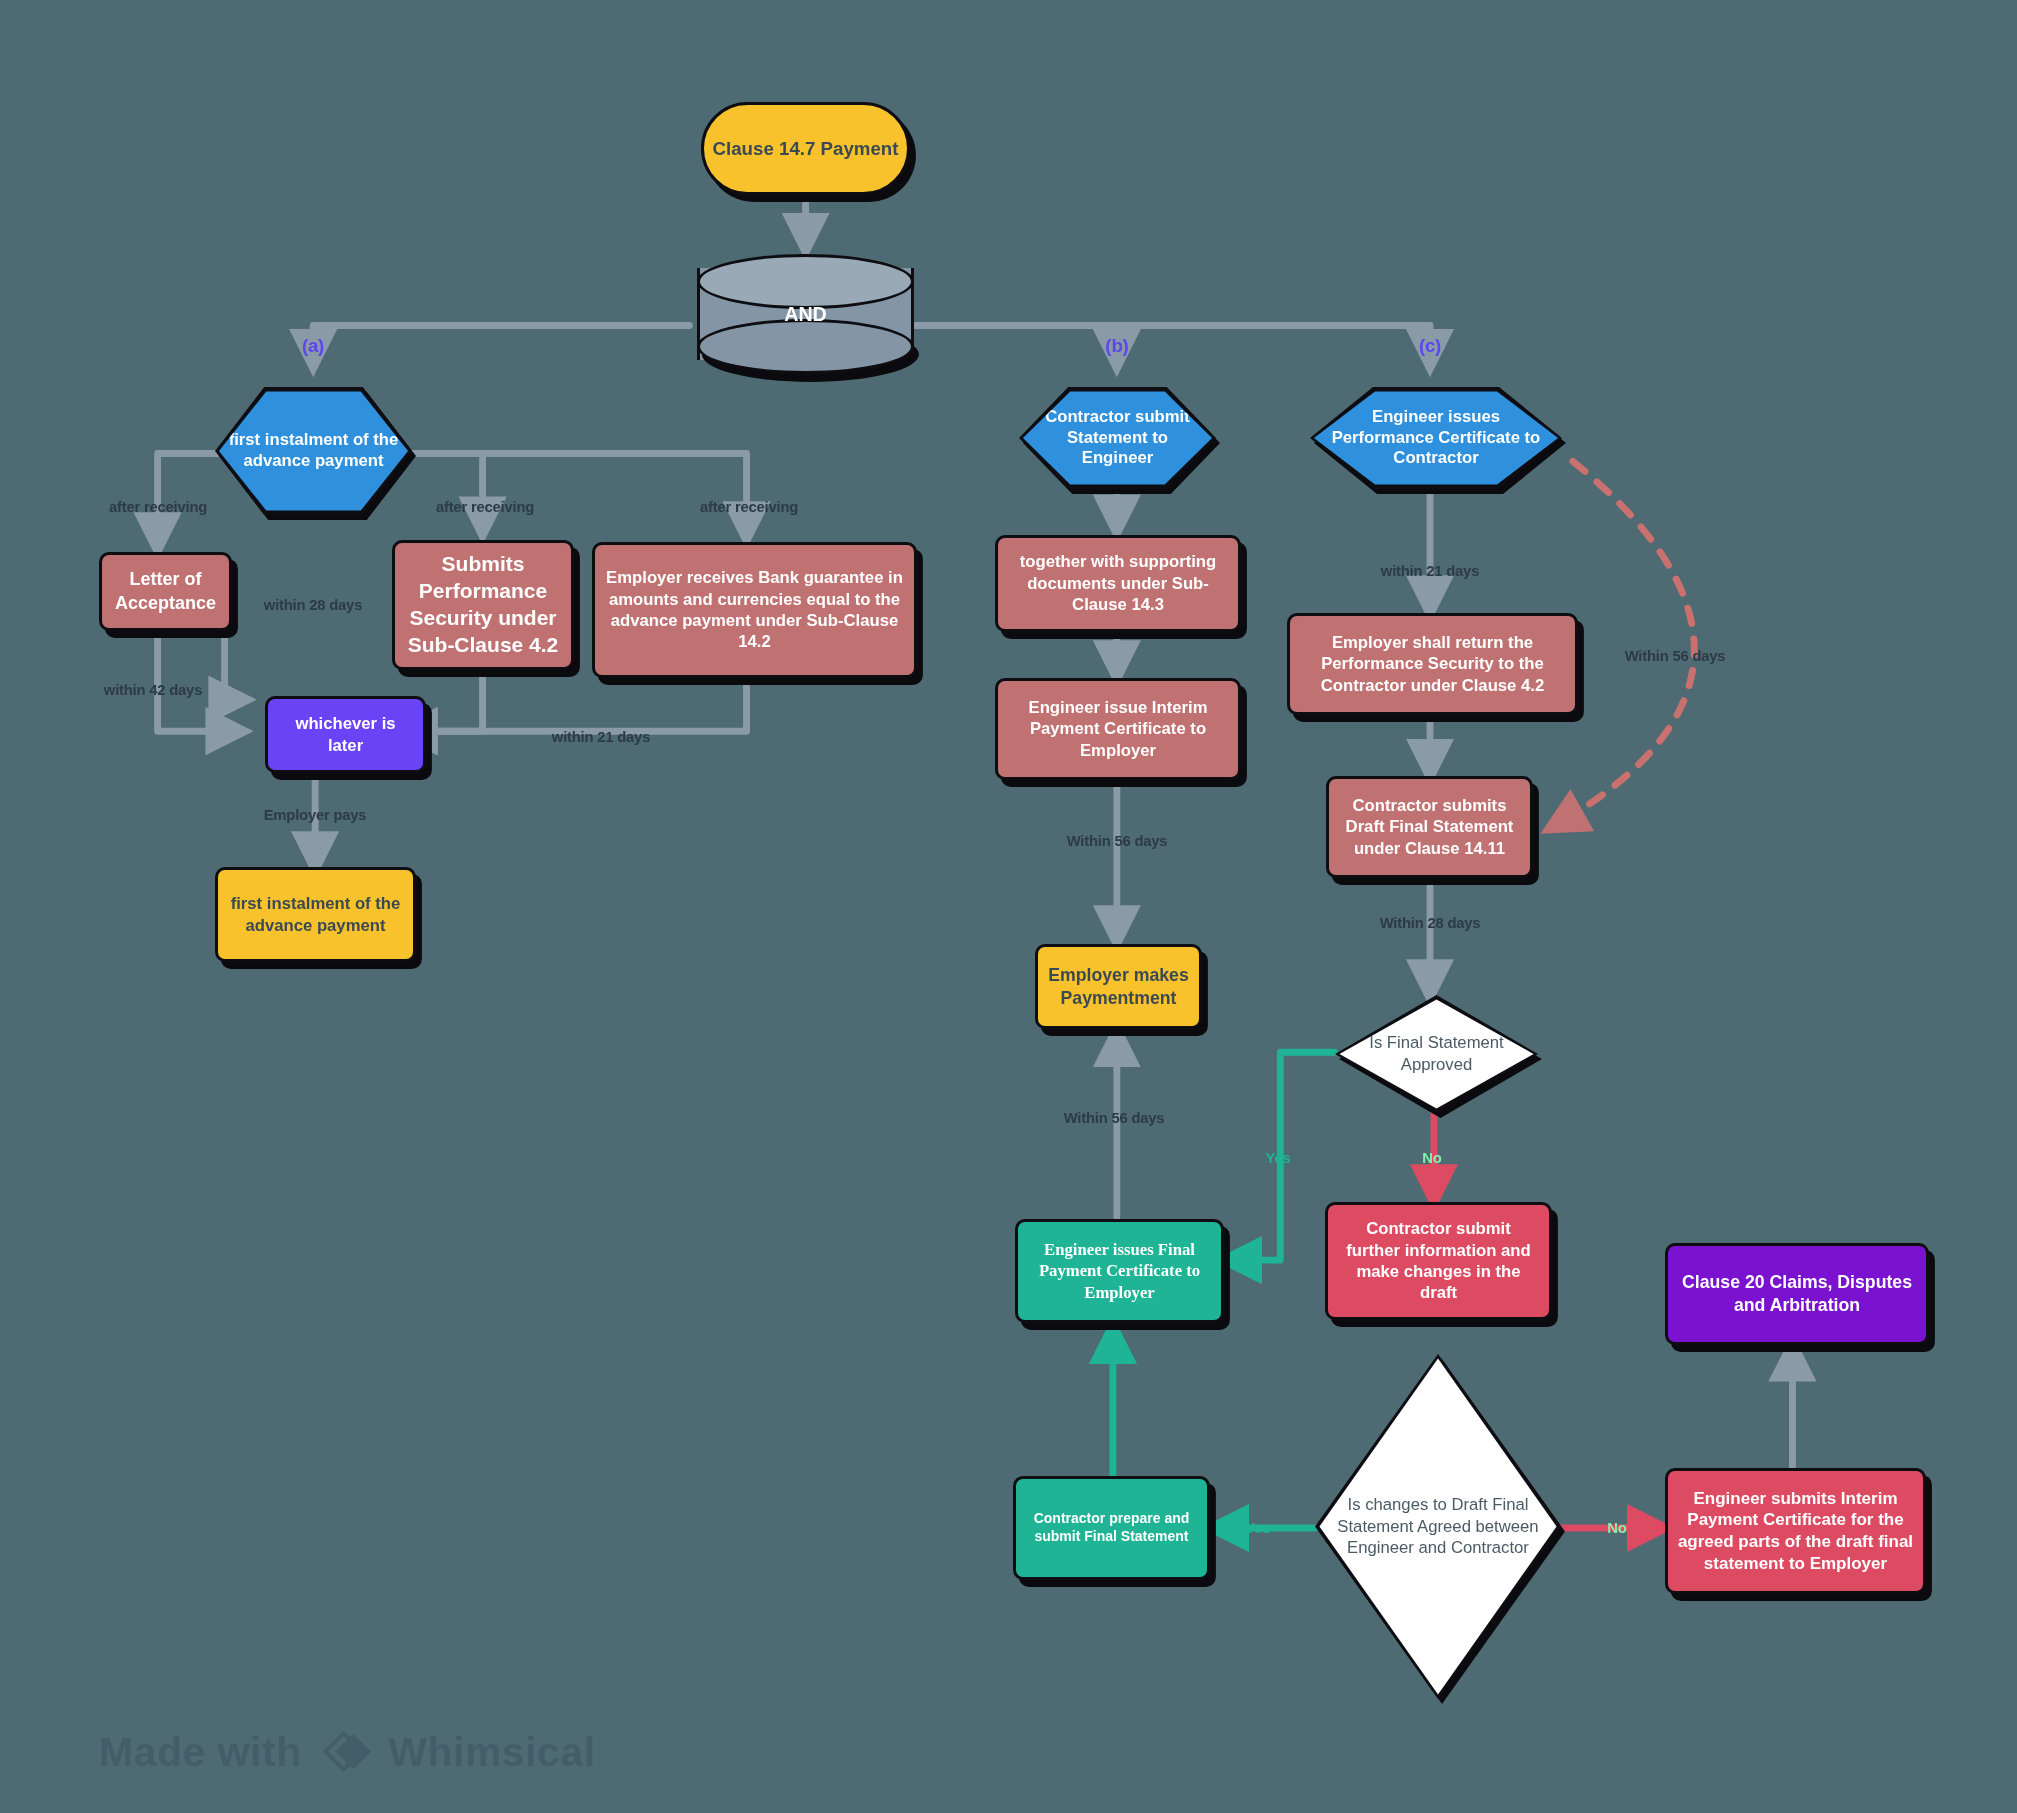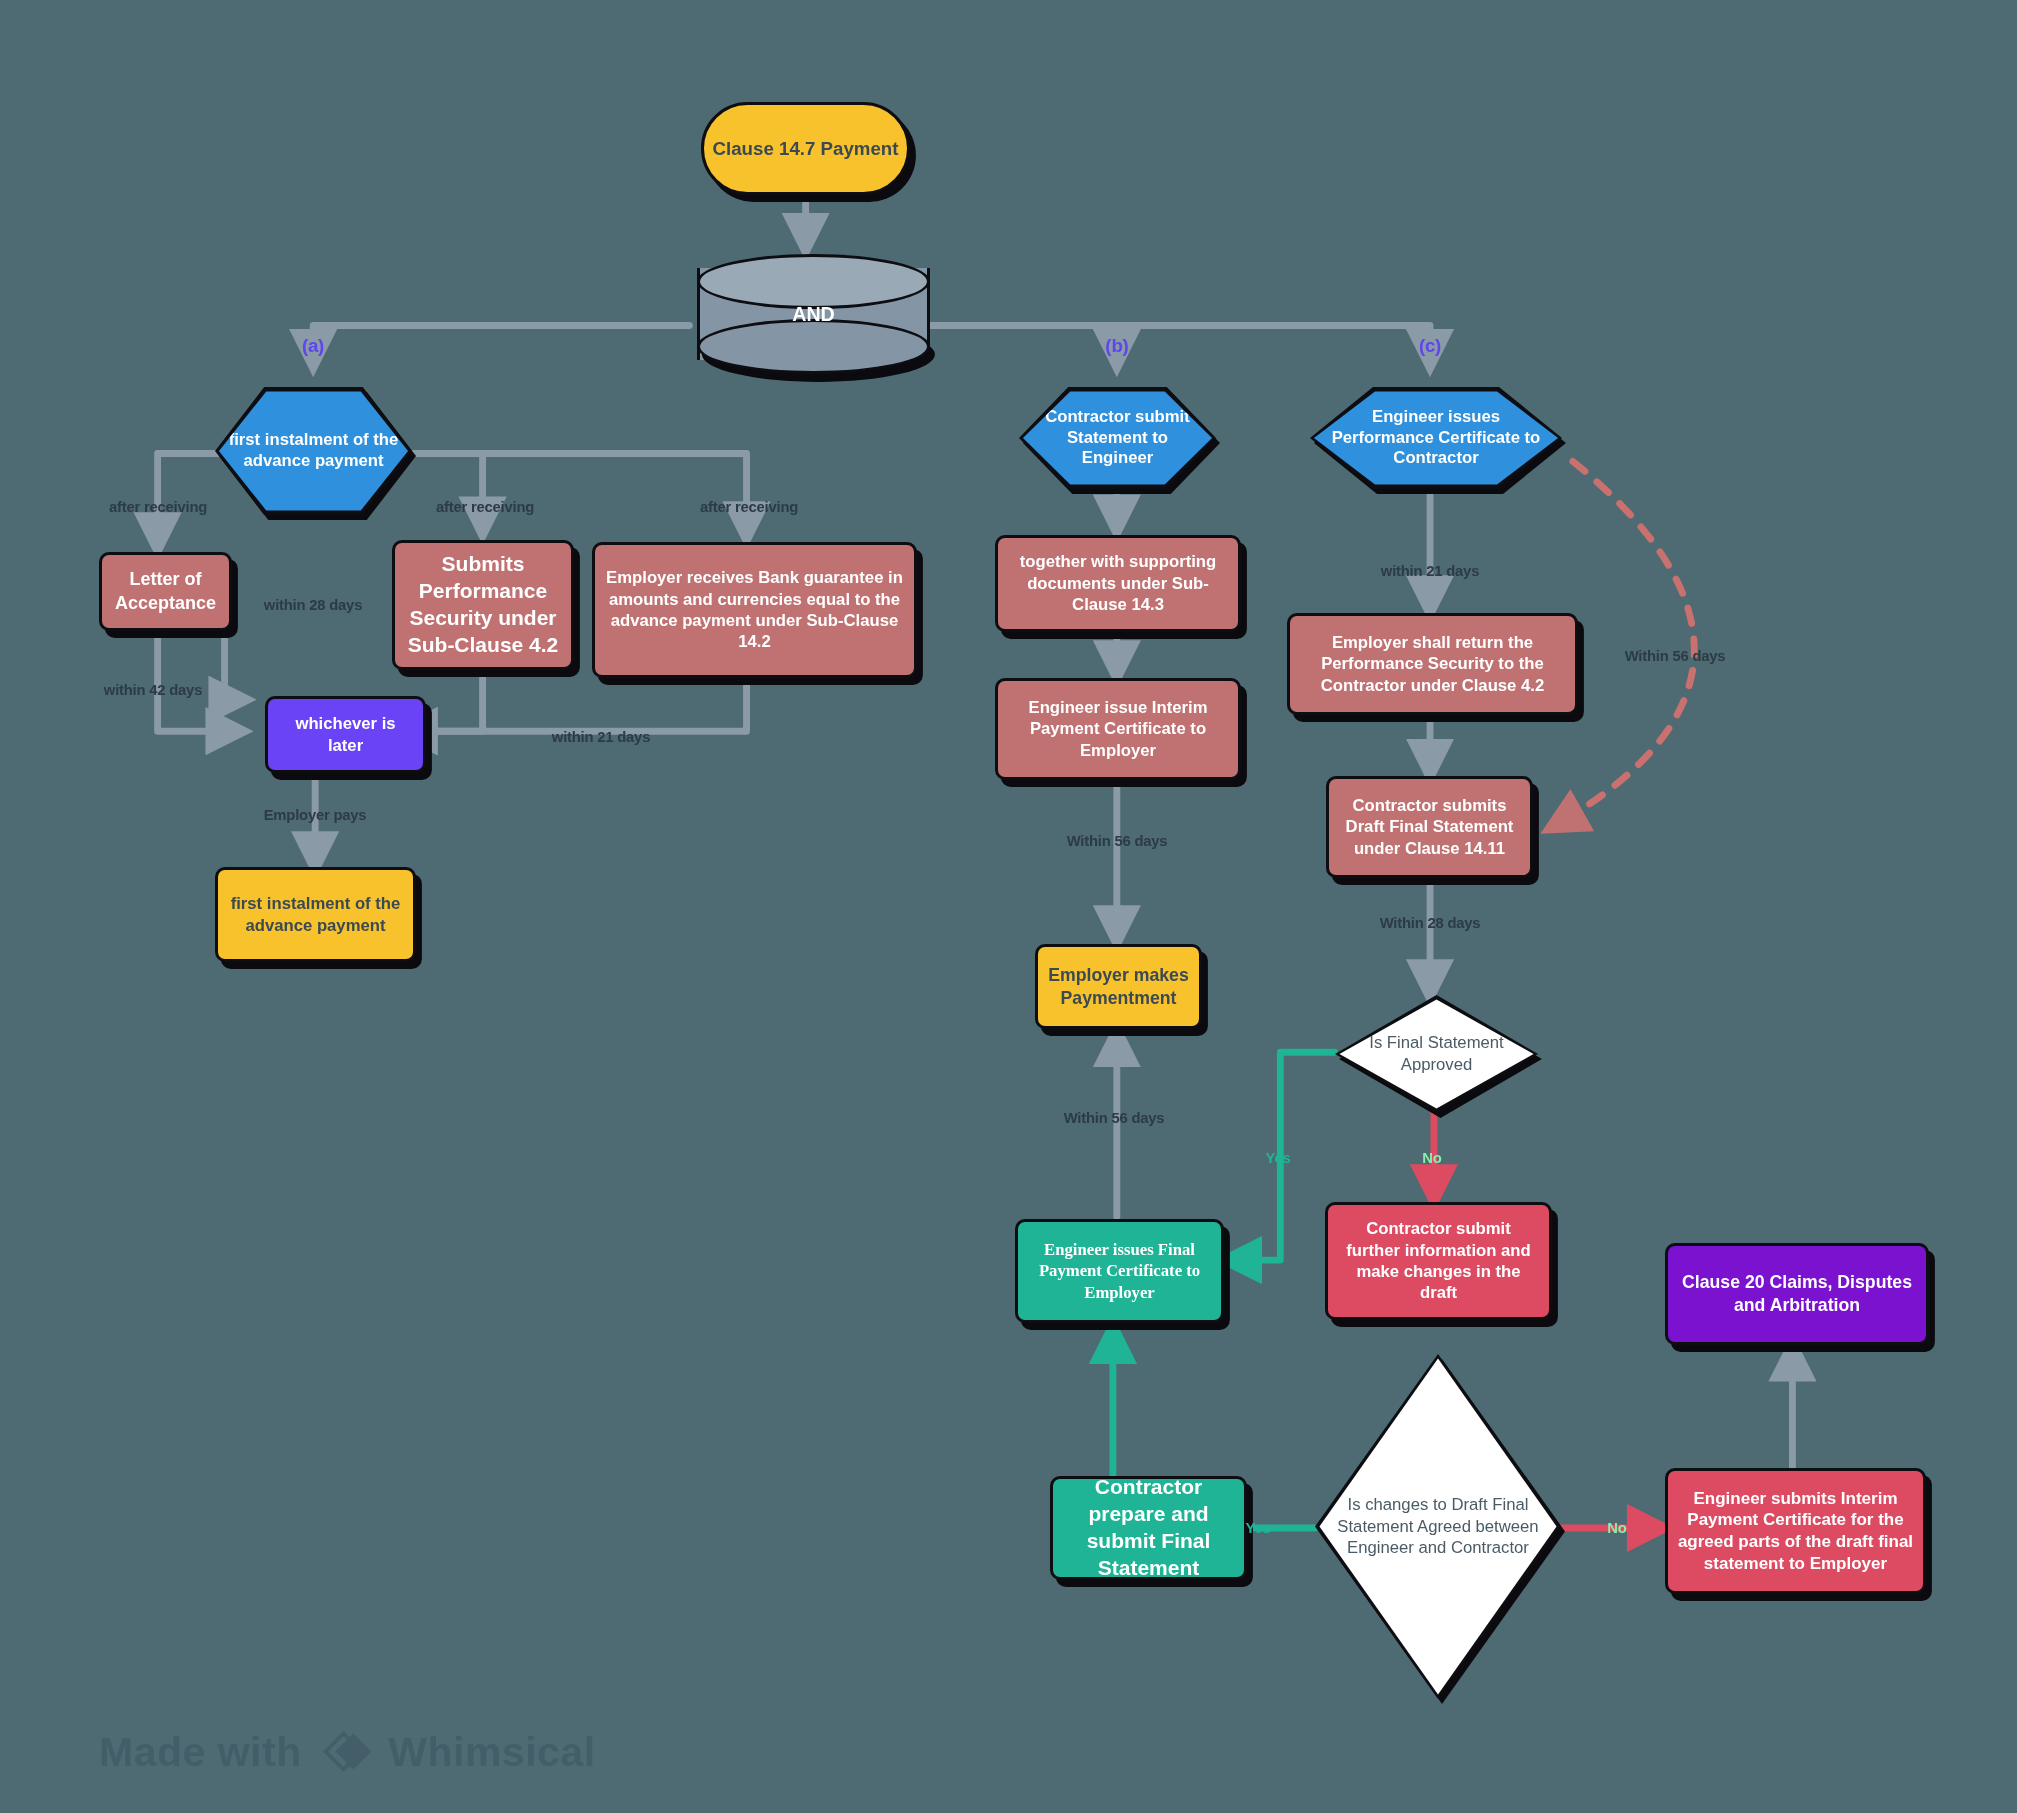--- a/index.html
+++ b/index.html
@@ -77,21 +77,21 @@
   .diamond .dia-inner{
     width:calc(100% - 8.9px);height:calc(100% - 8.9px);
     background:#ffffff;
     clip-path:polygon(50% 0%,100% 50%,50% 100%,0% 50%);
     display:flex;align-items:center;justify-content:center;
     text-align:center;color:#4a5b66;font-weight:400;line-height:1.3;
     padding:0 5.9px;box-sizing:border-box;
   }
 
   
-  .cylinder{position:absolute;z-index:5;padding-left:16px;}
+  .cylinder{position:absolute;z-index:5;}
   .cyl-body{
     position:absolute;left:0;top:13.8px;width:100%;height:calc(100% - 27.6px);
     background:#8496a5;border-left:3px solid #0d0d12;border-right:3px solid #0d0d12;
     box-sizing:border-box;
   }
   .cyl-bottom{
     position:absolute;left:0;bottom:0;width:100%;height:55px;
     background:#8496a5;border:3px solid #0d0d12;border-radius:50%;
     box-sizing:border-box;box-shadow:4.9px 7.9px 0 0 #0b0b0f;
   }
@@ -272,21 +272,21 @@
   </div>
 
   <div class="node rect crimson" style="left:1325px;top:1202px;width:227px;height:118px;font-size:16.7px;">
     <span>Contractor submit further information and make changes in the draft</span>
   </div>
 
   <div class="node rect teal" style="left:1015px;top:1219px;width:209px;height:104px;font-size:16.7px;font-family:Liberation Serif, serif;">
     <span>Engineer issues Final Payment Certificate to Employer</span>
   </div>
 
-  <div class="node rect teal" style="left:1013px;top:1476px;width:197px;height:104px;font-size:21px;margin-left:37px;">
+  <div class="node rect teal" style="left:1013px;top:1476px;width:197px;height:104px;font-size:14px;">
     <span>Contractor prepare and submit Final Statement</span>
   </div>
 
   <div class="diamond" style="left:1315px;top:1354px;width:246px;height:345px;font-size:16.7px;">
     <div class="dia-shape">
       <div class="dia-inner">Is changes to Draft Final Statement Agreed between Engineer and Contractor</div>
     </div>
   </div>
 
   <div class="node rect crimson" style="left:1665px;top:1468px;width:261px;height:126px;font-size:17px;">

